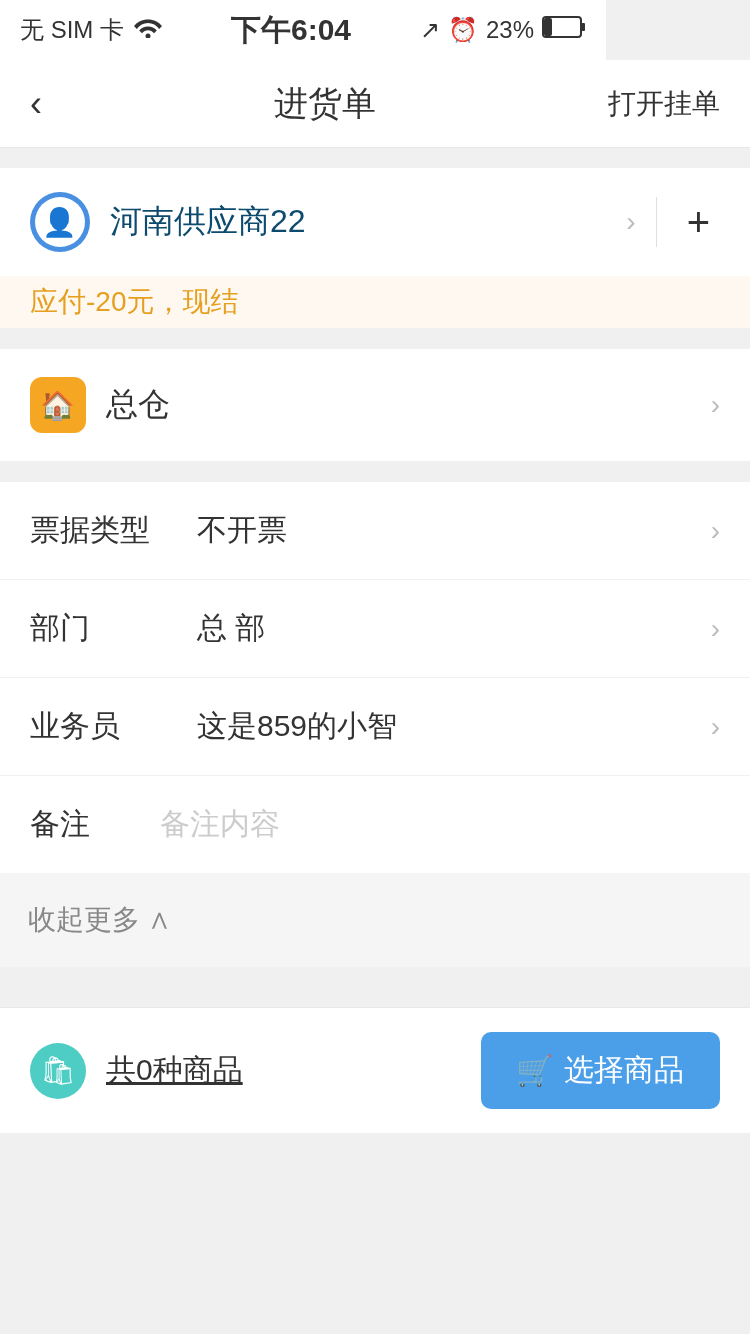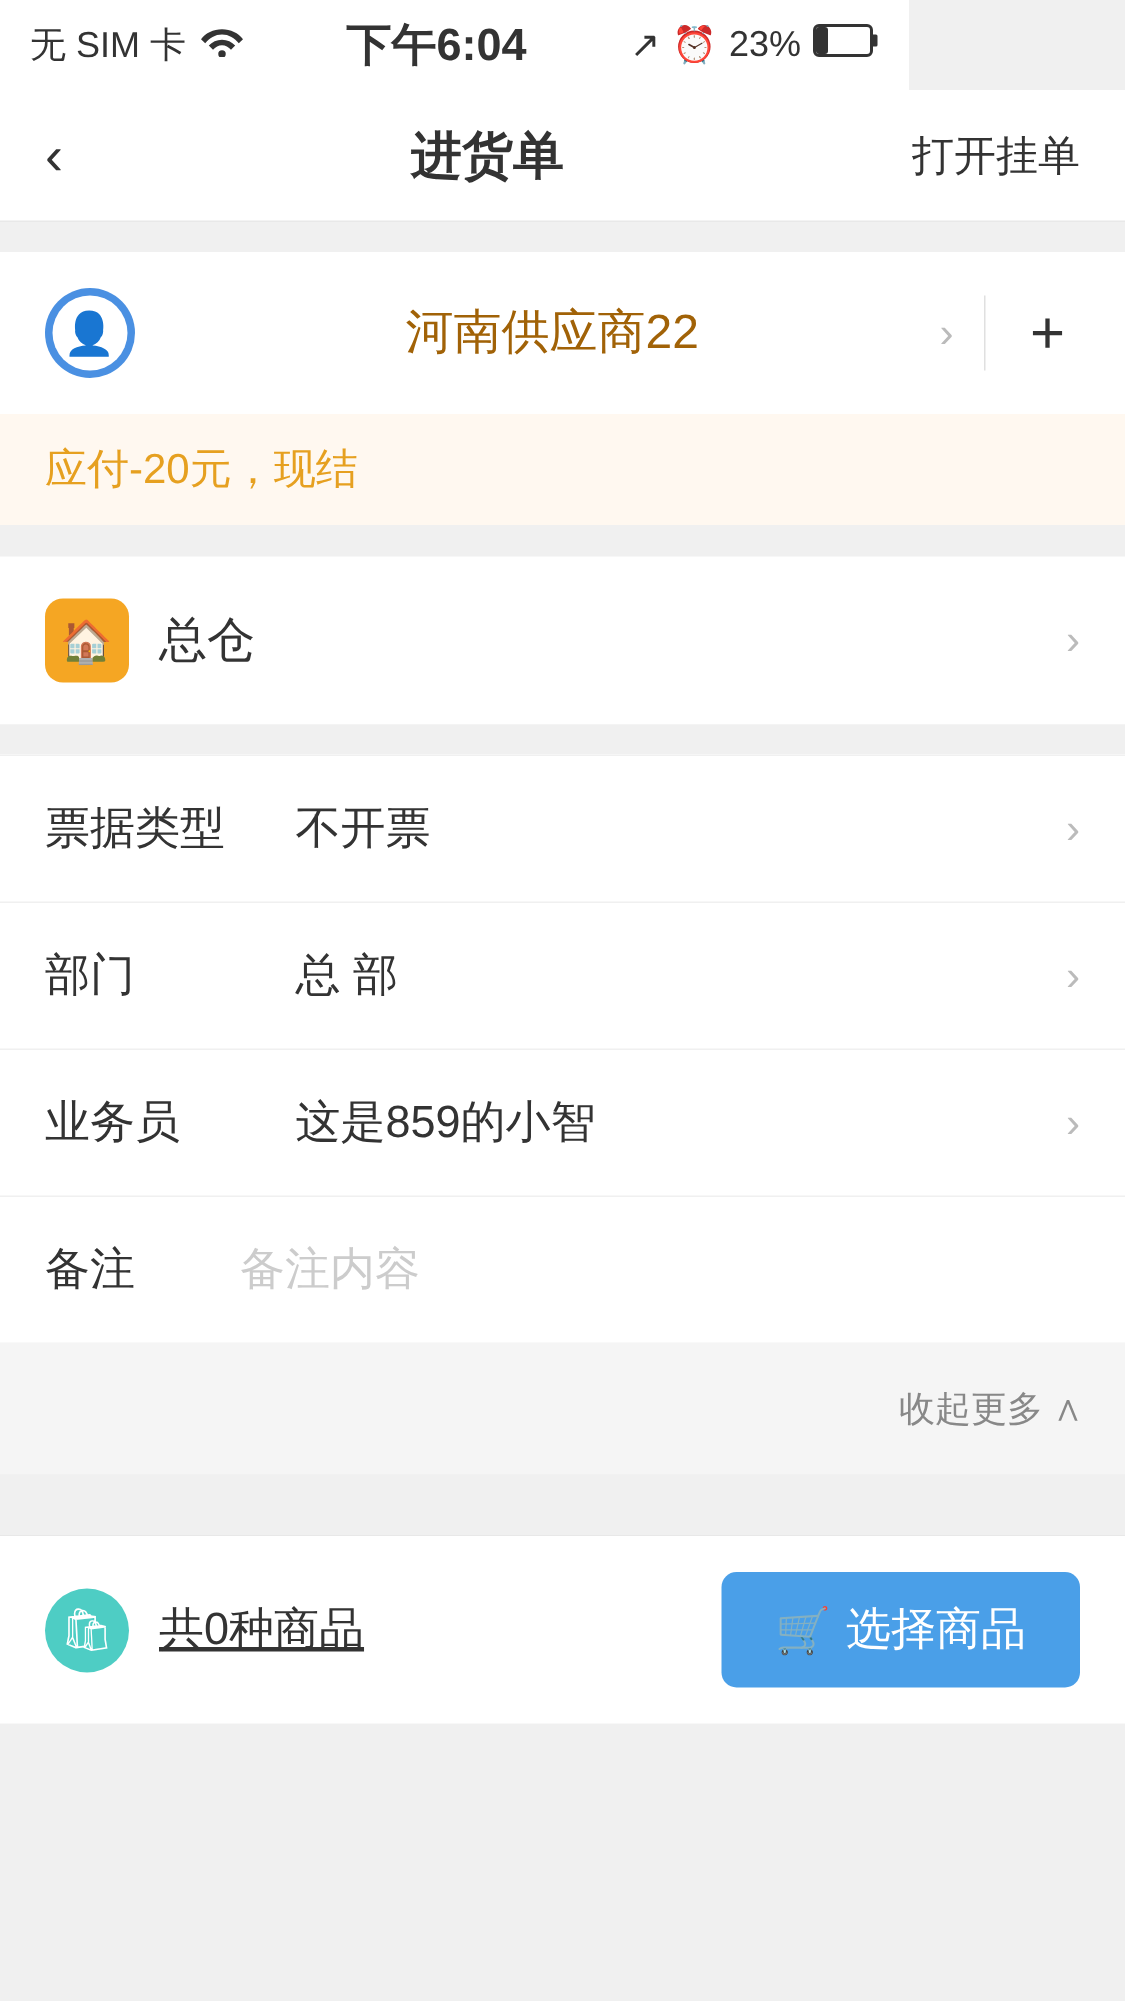--- a/index.html
+++ b/index.html
@@ -40,21 +40,21 @@
       padding: 0 30px;
       border-bottom: 1px solid #e8e8e8;
     }
     .nav-back {
       font-size: 36px;
       color: #333;
       cursor: pointer;
     }
     .nav-title {
       font-size: 34px;
-      font-weight: 700;
+      font-weight: 400;
       color: #333;
     }
     .nav-action {
       font-size: 28px;
       color: #333;
       cursor: pointer;
     }
 
     
     .section-gap {
@@ -96,22 +96,21 @@
       align-items: center;
       justify-content: center;
     }
     .person-icon {
       font-size: 28px;
       color: #4a90e2;
     }
     .supplier-name {
       flex: 1;
       font-size: 32px;
-      color: #a16207;
-      text-align: center;
+      color: #0c4a6e;
     }
     .chevron-right {
       color: #bbb;
       font-size: 28px;
       margin-right: 0;
     }
     .vertical-divider {
       width: 1px;
       height: 50px;
       background: #e0e0e0;
@@ -120,21 +119,21 @@
     .add-btn {
       font-size: 40px;
       color: #333;
       cursor: pointer;
       padding: 0 10px;
     }
 
     
     .alert-banner {
       background: #fff8f0;
-      padding: 18px 30px;
+      padding: 7px 30px;
       font-size: 28px;
       color: #e6a020;
     }
 
     
     .form-row {
       display: flex;
       align-items: center;
       padding: 28px 30px;
       background: #fff;
@@ -185,23 +184,23 @@
     }
     .simple-row-placeholder {
       flex: 1;
       font-size: 30px;
       color: #ccc;
     }
 
     
     .collapse-bar {
       background: #f5f5f5;
-      text-align: right;
+      text-align: left;
       padding: 28px;
-      font-size: 24px;
+      font-size: 28px;
       color: #888;
       cursor: pointer;
     }
 
     
     .bottom-bar {
       display: flex;
       align-items: center;
       padding: 24px 30px;
       background: #fff;

